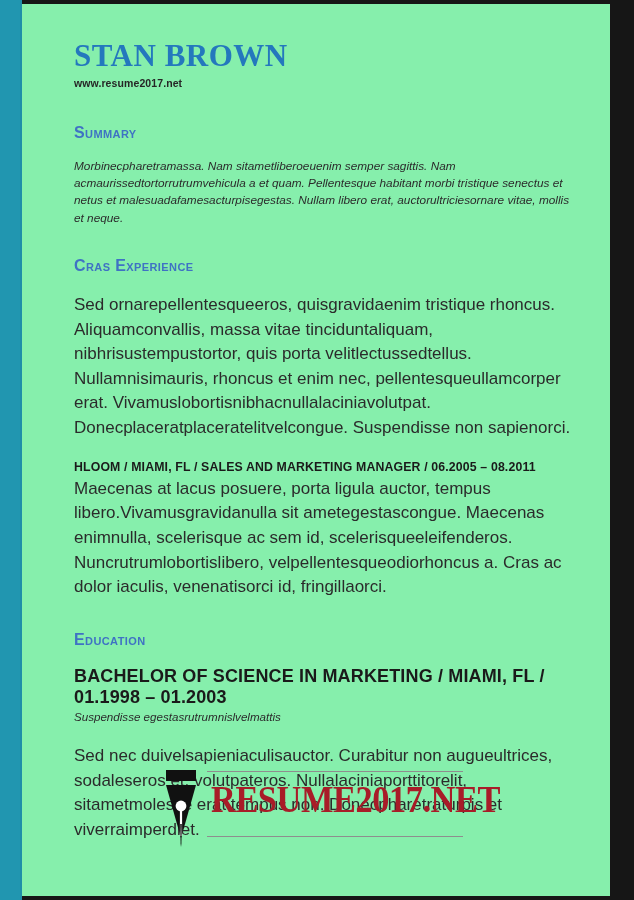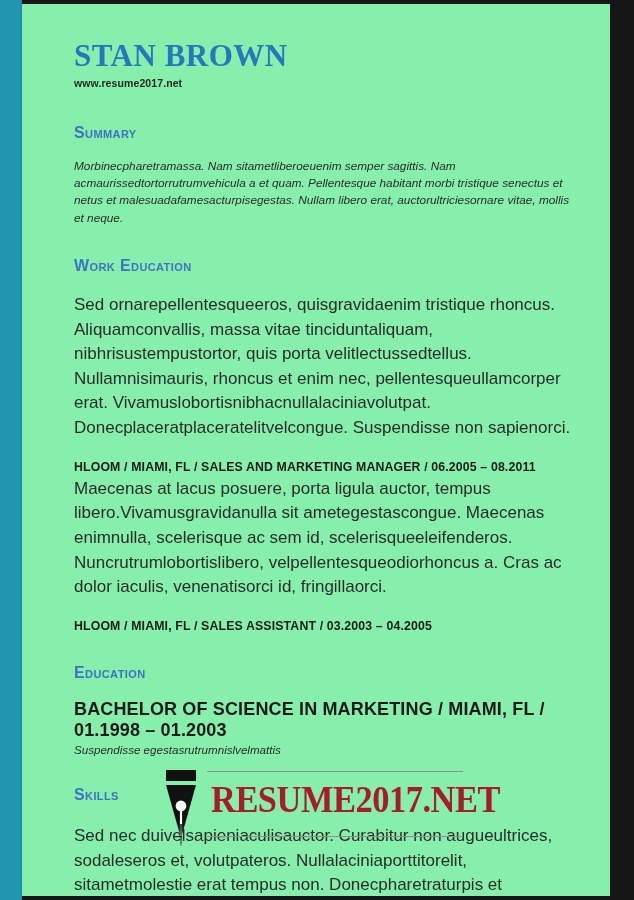--- a/index.html
+++ b/index.html
@@ -210,42 +210,40 @@
   <div id="content">
 
     <div>
       <div class="name">STAN BROWN</div>
       <div class="website">www.resume2017.net</div>
     </div>
 
     <div class="section-heading sec-summary">Summary</div>
     <div class="summary-text">Morbinecpharetramassa. Nam sitametliberoeuenim semper sagittis. Nam acmaurissedtortorrutrumvehicula a et quam. Pellentesque habitant morbi tristique senectus et netus et malesuadafamesacturpisegestas. Nullam libero erat, auctorultriciesornare vitae, mollis et neque.</div>
 
-    <div class="section-heading sec-work">Work Education</div>
+    <div class="section-heading sec-work">Cras Experience</div>
 
     <div class="job">
       <div class="body-text job-desc">Sed ornarepellentesqueeros, quisgravidaenim tristique rhoncus. Aliquamconvallis, massa vitae tinciduntaliquam, nibhrisustempustortor, quis porta velitlectussedtellus. Nullamnisimauris, rhoncus et enim nec, pellentesqueullamcorper erat. Vivamuslobortisnibhacnullalaciniavolutpat. Donecplaceratplaceratelitvelcongue. Suspendisse non sapienorci.</div>
     </div>
 
     <div class="job">
       <div class="job-title">HLOOM / MIAMI, FL / SALES AND MARKETING MANAGER / 06.2005 – 08.2011</div>
       <div class="body-text job-desc">Maecenas at lacus posuere, porta ligula auctor, tempus libero.Vivamusgravidanulla sit ametegestascongue. Maecenas enimnulla, scelerisque ac sem id, scelerisqueeleifenderos. Nuncrutrumlobortislibero, velpellentesqueodiorhoncus a. Cras ac dolor iaculis, venenatisorci id, fringillaorci.</div>
     </div>
 
     <div class="job">
-      <div class="job-title">HLOOM / MIAMI, FL / SALES ASSISTANT / 03.2003 – 04.2005</div>
     </div>
 
     <div class="section-heading sec-education">Education</div>
     <div class="edu">
       <div class="edu-title">BACHELOR OF SCIENCE IN MARKETING / MIAMI, FL / 01.1998 – 01.2003</div>
       <div class="edu-sub">Suspendisse egestasrutrumnislvelmattis</div>
     </div>
 
-    <div class="section-heading sec-skills">Skills</div>
     <div class="body-text skills-text">Sed nec duivelsapieniaculisauctor. Curabitur non augueultrices, sodaleseros et, volutpateros. Nullalaciniaporttitorelit, sitametmolestie erat tempus non. Donecpharetraturpis et viverraimperdiet.</div>
 
   </div>
 
   <div id="footer-logo">
     <svg class="nib" viewBox="0 0 42 80">
       <rect x="3" y="2" width="30" height="11" fill="#111111"></rect>
       <path d="M3 17 L33 17 L22 56 L18 70 L14 56 Z" fill="#111111"></path>
       <circle cx="18" cy="38" r="5.4" fill="#ffffff"></circle>
       <rect x="16.9" y="42" width="2.2" height="26" fill="#ffffff"></rect>

